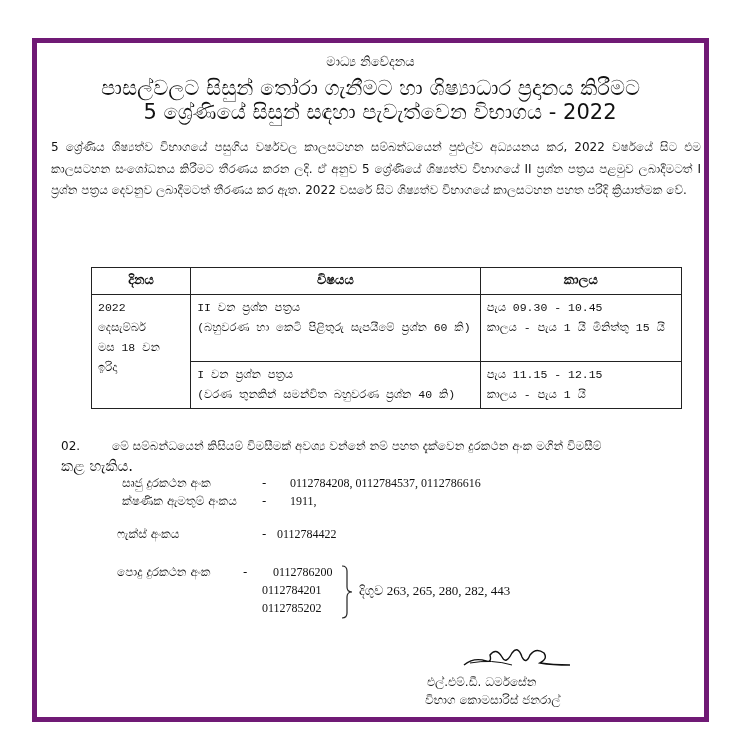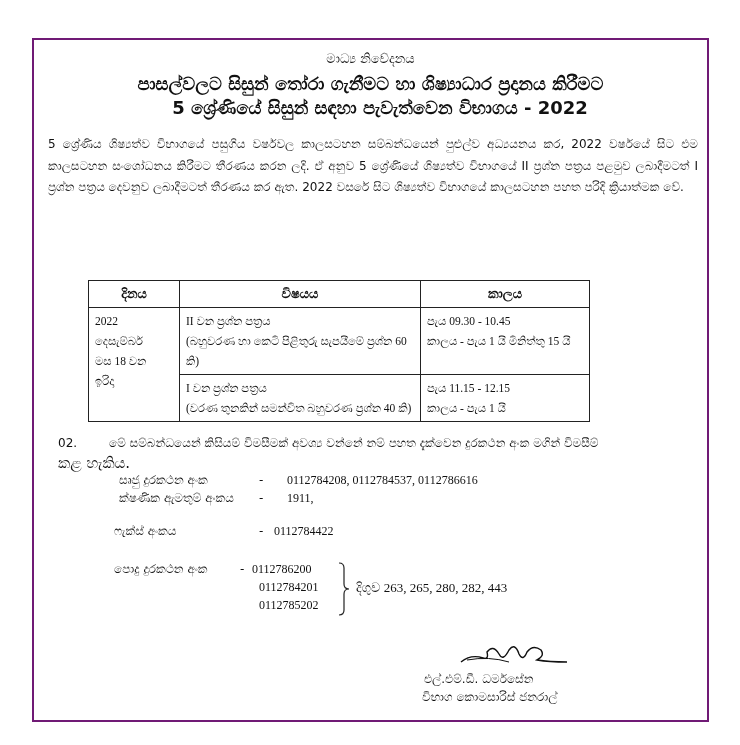--- a/index.html
+++ b/index.html
@@ -1,29 +1,29 @@
 <!DOCTYPE html>
 <html><head>
 <meta charset="utf-8">
 <style>
   html, body { margin:0; padding:0; background:#ffffff; }
   body { width:740px; height:745px; position:relative; overflow:hidden;
          font-family: "DejaVu Serif", "Liberation Serif", serif; color:#111; }
   .frame { position:absolute; left:32px; top:38px; width:677px; height:684px;
-           border:2px solid #701a75; box-sizing:border-box; }
+           border:5px solid #701a75; box-sizing:border-box; }
   .abs { position:absolute; white-space:nowrap; }
   .center { left:0; right:0; text-align:center; }
   .h-small { top:11px; font-size:13px; font-family:"DejaVu Sans", sans-serif; }
-  .h-big { font-size:18px; font-weight:bold; font-family:"DejaVu Sans", sans-serif; }
+  .h-big { font-size:21px; font-weight:normal; font-family:"DejaVu Sans", sans-serif; }
   .h1 { top:33px; }
   .h2 { top:57px;padding-left:19px; }
   .para { position:absolute; left:14px; width:650px; top:94px; font-size:12px;
           line-height:21.5px; text-align:justify; font-family:"DejaVu Sans", sans-serif; white-space:normal; }
-  table.sched { position:absolute; left:54px; top:224px; width:502px; border-collapse:collapse;
-                font-size:11.5px; font-family:Liberation Serif, serif;margin-top:16px; }
+  table.sched { position:absolute; left:54px; top:224px; width:591px; border-collapse:collapse;
+                font-size:11.5px; font-family:Liberation Mono, monospace; }
   table.sched td, table.sched th { border:1.5px solid #222; vertical-align:top; padding:3px 6px; line-height:20px; }
   table.sched th { font-weight:bold; text-align:center; font-size:13px; height:19px; }
   .c1 { width:86px; } .c2 { width:276px; } .c3 { width:188px; }
   .line { display:block; }
   .contacts { font-family:"DejaVu Sans", sans-serif; font-size:12px; }
   .s2-num { left:24px; top:396px; font-size:12px; }
   .s2-text { left:75px; top:396px; font-size:12px; }
   .s2-cont { left:24px; top:414px; font-size:15px; }
   .lbl { left:85px; font-size:12px; }
   .dash { font-size:12px; }
@@ -91,21 +91,21 @@
     <div class="abs lbl" style="top:451px;">ක්ෂණික ඇමතුම් අංකය</div>
     <div class="abs dash" style="left:225px; top:451px;">-</div>
     <div class="abs val" style="left:253px; top:451px;">1911,</div>
 
     <div class="abs lbl" style="left:80px; top:484px;">ෆැක්ස් අංකය</div>
     <div class="abs dash" style="left:225px; top:484px;">-</div>
     <div class="abs val" style="left:240px; top:484px;">0112784422</div>
 
     <div class="abs lbl" style="left:80px; top:522px;">පොදු දුරකථන අංක</div>
     <div class="abs dash" style="left:206px; top:522px;">-</div>
-    <div class="abs val" style="left:218px; top:522px;">0112786200</div>
+    <div class="abs val" style="left:236px; top:522px;">0112786200</div>
     <div class="abs val" style="left:225px; top:540px;">0112784201</div>
     <div class="abs val" style="left:225px; top:558px;">0112785202</div>
 
     <svg class="abs" style="left:303px; top:522px;" width="14" height="54" viewBox="0 0 14 54">
       <path d="M2 1 Q7 1 7 6 L7 22 Q7 27 12 27 Q7 27 7 32 L7 48 Q7 53 2 53" fill="none" stroke="#222" stroke-width="1.2"></path>
     </svg>
     <div class="abs val" style="left:322px; top:540px; font-size:13px;">දිගුව 263, 265, 280, 282, 443</div>
   </div>
 
   <svg class="sig-svg" width="110" height="32" viewBox="0 0 110 32">

